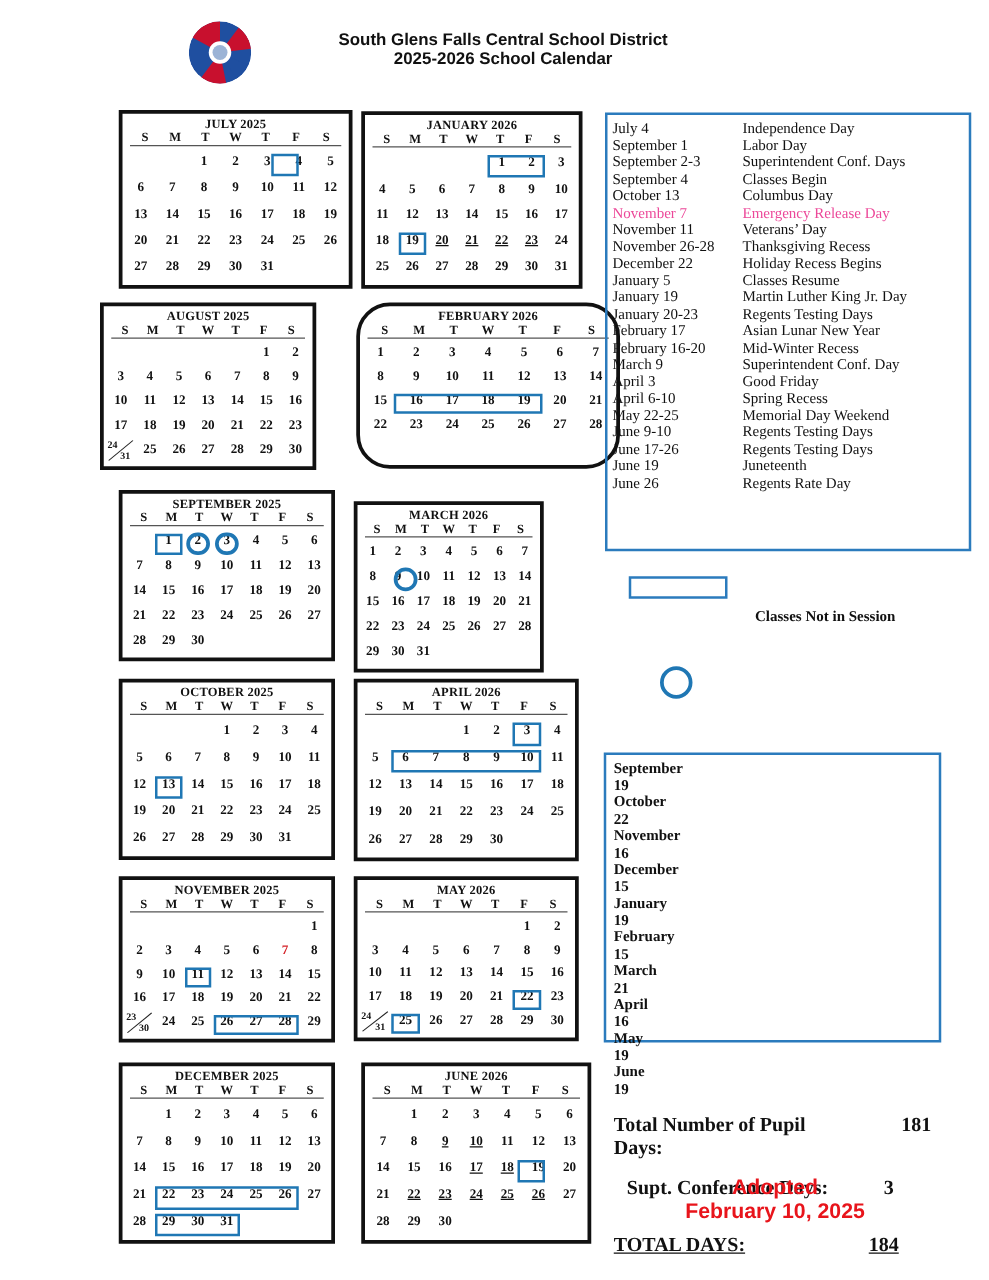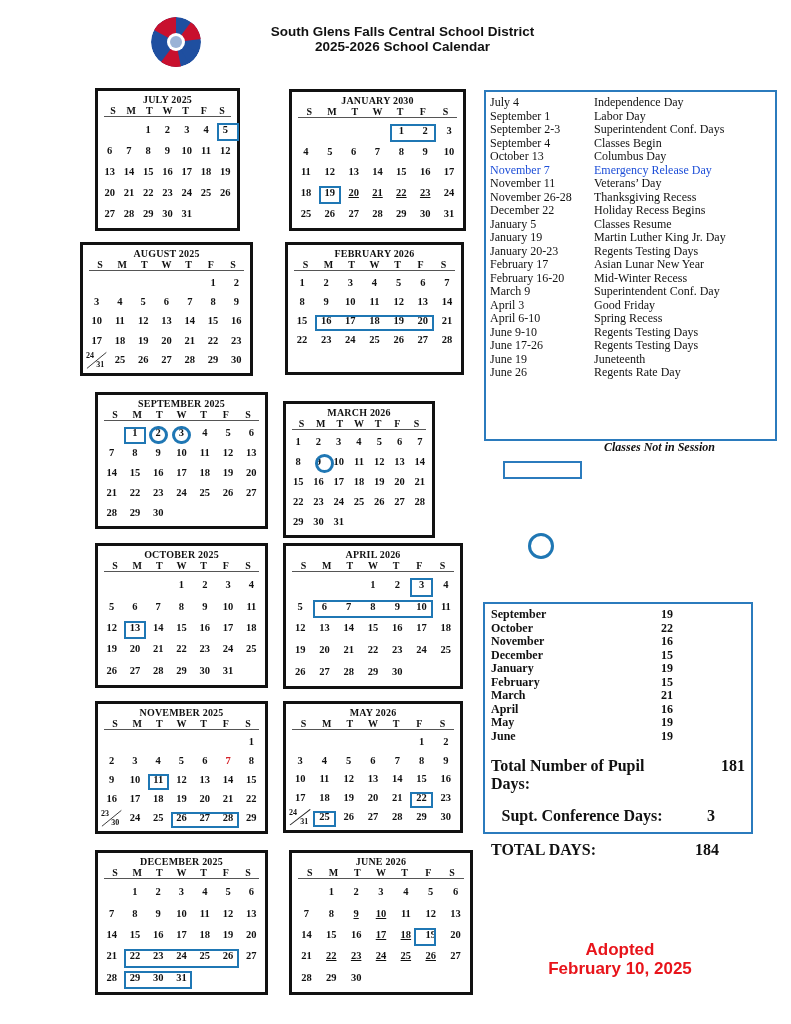--- a/index.html
+++ b/index.html
@@ -22,28 +22,28 @@
     .cell .split .a { position: absolute; left: 1px; top: 1px; }
     .cell .split .b { position: absolute; right: 4px; bottom: 0px; }
     .cell .split svg { position: absolute; left: 0; top: 0; width: 100%; height: 100%; }
 
     .hl { position: absolute; border: 2.5px solid #1f77b4; pointer-events: none; }
     .circ { position: absolute; border: 3px solid #1f77b4; border-radius: 50%; pointer-events: none; }
 
     .events { position: absolute; left: 484px; top: 90px; width: 293px; height: 351px; border: 2.5px solid #2b7bbd; padding: 4px 4px 0 4px; }
     .ev-row { display: flex; font-weight: normal; font-size: 12px; line-height: 13.5px; }
     .ev-row .d { width: 104px; }
-    .ev-row.red { color: #1d4ed8; }
+    .ev-row.red { color: #ec4899; }
 
     .legend-box { position: absolute; left: 503px; top: 461px; width: 79px; height: 18px; border: 2.5px solid #2b7bbd; }
-    .legend-label { position: absolute; left: 604px; top: 440px; font-weight: bold; font-size: 12px; font-style: italic; }
+    .legend-label { position: absolute; left: 604px; top: 486px; font-weight: bold; font-size: 12px; }
     .legend-circle { position: absolute; left: 528px; top: 533px; width: 26px; height: 26px; border: 3px solid #1f77b4; border-radius: 50%; }
 
     .days { position: absolute; left: 483px; top: 602px; width: 270px; height: 232px; border: 2.5px solid #2b7bbd; padding: 4px 6px; }
-    .days-row { display: flex; font-weight: bold; font-size: 12px; line-height: 13.5px; }
+    .days-row { display: flex; font-weight: bold; font-size: 12px; line-height: 13.5px; flex-direction: column; }
     .days-row .m { width: 170px; }
     .days-row .v { width: 30px; text-align: left; }
     .total { font-weight: bold; font-size: 16px; margin-top: 12px; display: flex; gap: 34px; }
 
     .adopted { position: absolute; left: 520px; top: 940px; width: 200px; text-align: center; color: #e8141b;
       font-family: "Liberation Sans", sans-serif; font-weight: bold; font-size: 17px; line-height: 19px; }
   </style>
 </head>
 <body>
 
@@ -58,21 +58,21 @@
     <circle cx="25" cy="25" r="6" fill="#9bb3d6"></circle>
   </svg>
 </div>
 
 <div class="header">
   <div>South Glens Falls Central School District</div>
   <div>2025-2026 School Calendar</div>
 </div>
 
 <div id="months-root">
-    <div class="month" style="left: 95px; top: 88px; width: 145px; height: 143px;">
+    <div class="month" style="left: 95px; top: 88px; width: 187px; height: 143px;">
       <div class="mtitle">JULY 2025</div>
       <div class="dow">
         <span>S</span>
         <span>M</span>
         <span>T</span>
         <span>W</span>
         <span>T</span>
         <span>F</span>
         <span>S</span>
       </div>
@@ -738,21 +738,21 @@
           <span>31</span>
         </div>
         <div class="cell"></div>
         <div class="cell"></div>
         <div class="cell"></div>
       </div>
       <div class="hl" style="left: 26.2857px; top: 96.2px; width: 114.429px; height: 18.4px;"></div>
       <div class="hl" style="left: 26.2857px; top: 117.6px; width: 67.8571px; height: 18.4px;"></div>
     </div>
     <div class="month" style="left: 289px; top: 89px; width: 177px; height: 142px;">
-      <div class="mtitle">JANUARY 2030</div>
+      <div class="mtitle">JANUARY 2026</div>
       <div class="dow">
         <span>S</span>
         <span>M</span>
         <span>T</span>
         <span>W</span>
         <span>T</span>
         <span>F</span>
         <span>S</span>
       </div>
       <div class="grid" style="grid-template-rows: repeat(5, 20.8px); margin-top: 2px;">
@@ -850,21 +850,21 @@
         <div class="cell">
           <span>30</span>
         </div>
         <div class="cell">
           <span>31</span>
         </div>
       </div>
       <div class="hl" style="left: 98.4286px; top: 32px; width: 45.7143px; height: 17.8px;"></div>
       <div class="hl" style="left: 26.8571px; top: 94.4px; width: 21.8571px; height: 17.8px;"></div>
     </div>
-    <div class="month" style="left: 285px; top: 242px; width: 179px; height: 133px;">
+    <div class="month" style="left: 285px; top: 242px; width: 211px; height: 133px; border-radius: 27px;">
       <div class="mtitle">FEBRUARY 2026</div>
       <div class="dow">
         <span>S</span>
         <span>M</span>
         <span>T</span>
         <span>W</span>
         <span>T</span>
         <span>F</span>
         <span>S</span>
       </div>
@@ -1476,20 +1476,24 @@
       <span class="d">March 9</span>
       <span>Superintendent Conf. Day</span>
     </div>
     <div class="ev-row">
       <span class="d">April 3</span>
       <span>Good Friday</span>
     </div>
     <div class="ev-row">
       <span class="d">April 6-10</span>
       <span>Spring Recess</span>
+    </div>
+    <div class="ev-row">
+      <span class="d">May 22-25</span>
+      <span>Memorial Day Weekend</span>
     </div>
     <div class="ev-row">
       <span class="d">June 9-10</span>
       <span>Regents Testing Days</span>
     </div>
     <div class="ev-row">
       <span class="d">June 17-26</span>
       <span>Regents Testing Days</span>
     </div>
     <div class="ev-row">
@@ -1549,21 +1553,21 @@
         <span class="v">19</span>
       </div>
     </div>
   <div class="total" style="margin-top:14px;">
     <span>Total Number of Pupil Days:</span>&nbsp;<span>181</span>
   </div>
   <div class="total" style="margin-top:14px;">
     <span style="width:182px;text-align:center;">Supt. Conference Days:</span>
       <span>3</span>
   </div>
-  <div class="total" style="margin-top:16px;">
+  <div class="total" style="margin-top:28px;text-decoration:underline;">
     <span style="width:170px;">TOTAL DAYS:</span>
       <span>184</span>
   </div>
 </div>
 
 <div class="adopted">
   <div>Adopted</div>
   <div>February 10, 2025</div>
 </div>
 

